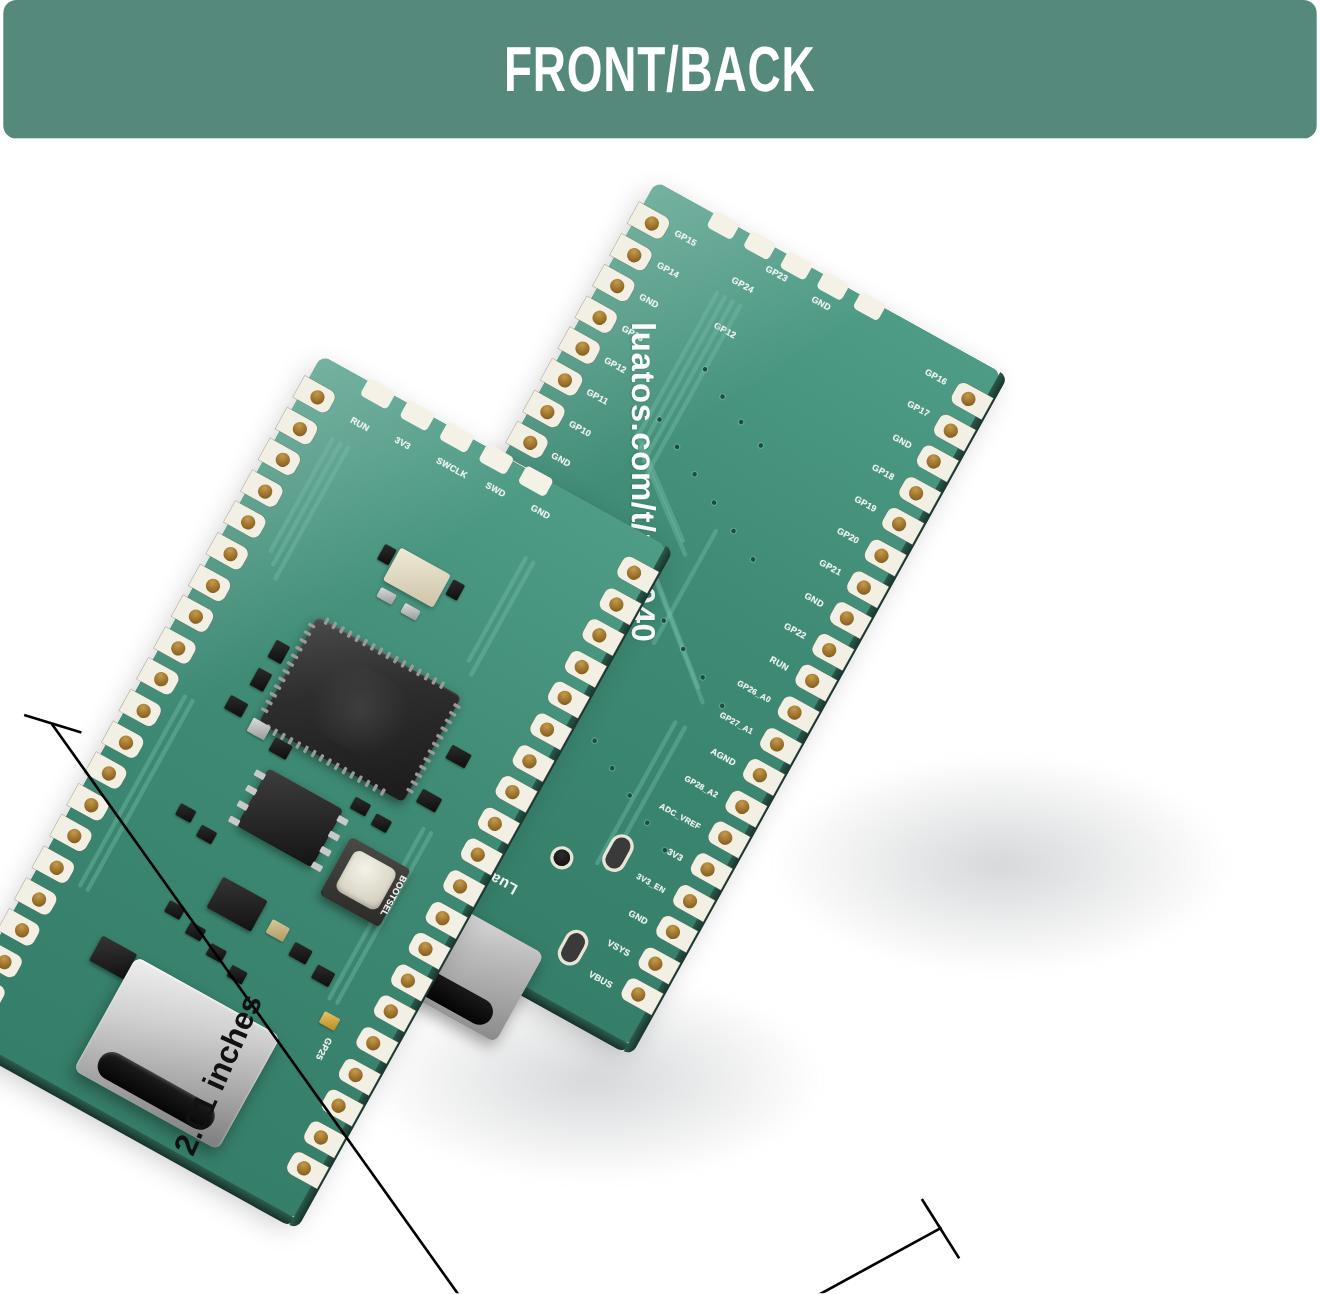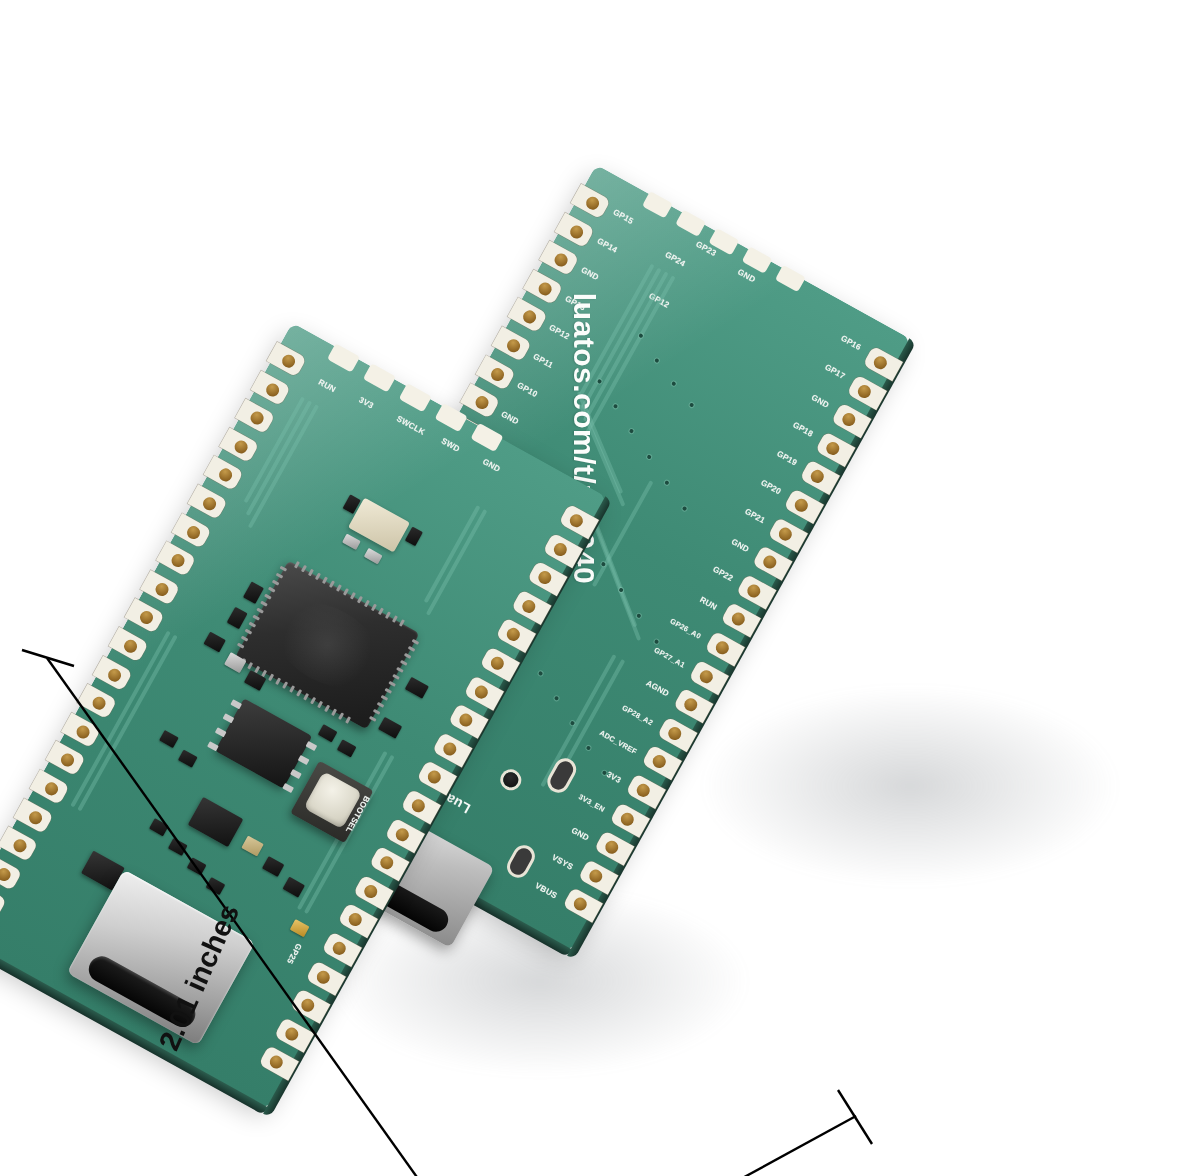--- a/index.html
+++ b/index.html
@@ -170,20 +170,23 @@
     position:absolute; border-radius:50%;
     background:radial-gradient(ellipse at center, rgba(120,125,130,.30), rgba(255,255,255,0) 70%);
     filter:blur(6px);
   }
 </style>
 </head>
 <body>
 
 <div id="stage">
 
+  <div class="banner">
+    <div class="banner-text">FRONT/BACK</div>
+  </div>
 
   <div class="photo">
 
     <div class="shadow-blob" style="left:700px; top:560px; width:420px; height:200px;"></div>
     <div class="shadow-blob" style="left:330px; top:760px; width:420px; height:190px;"></div>
 
     <div style="position:absolute; left:404px; top:82px; width:360px; height:700px;
                 transform:rotate(29deg); transform-origin:50% 50%;">
 
       <div class="board" style="left:0; top:0; width:360px; height:700px;">

